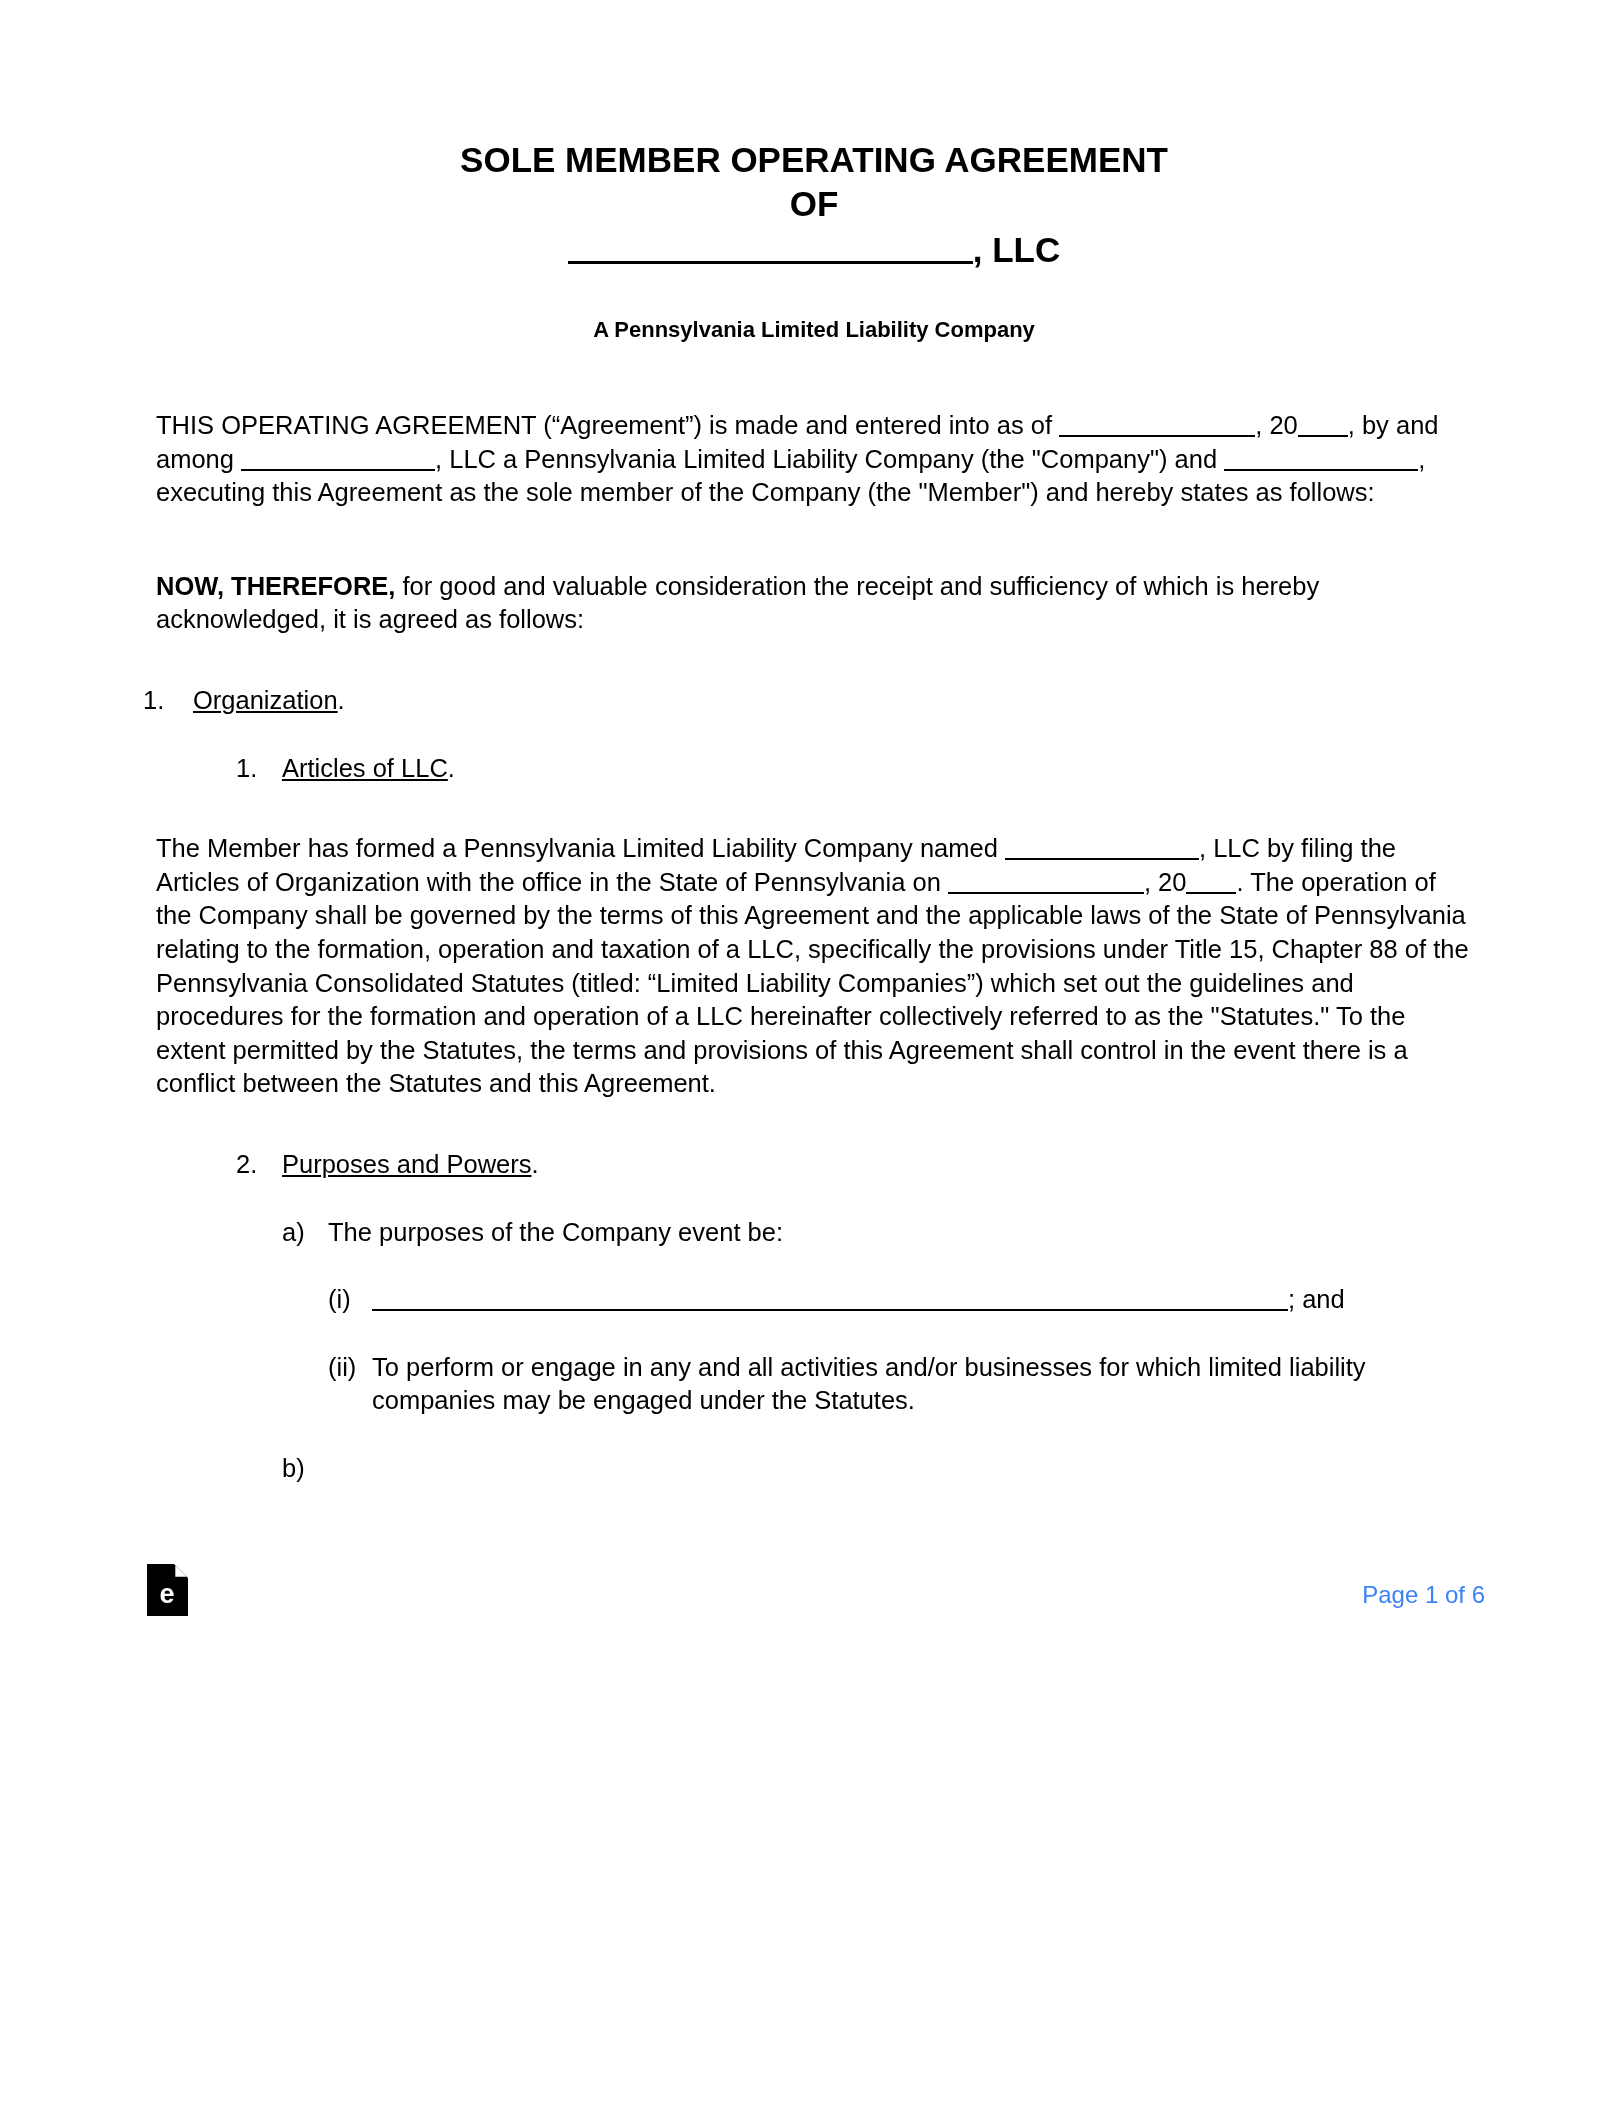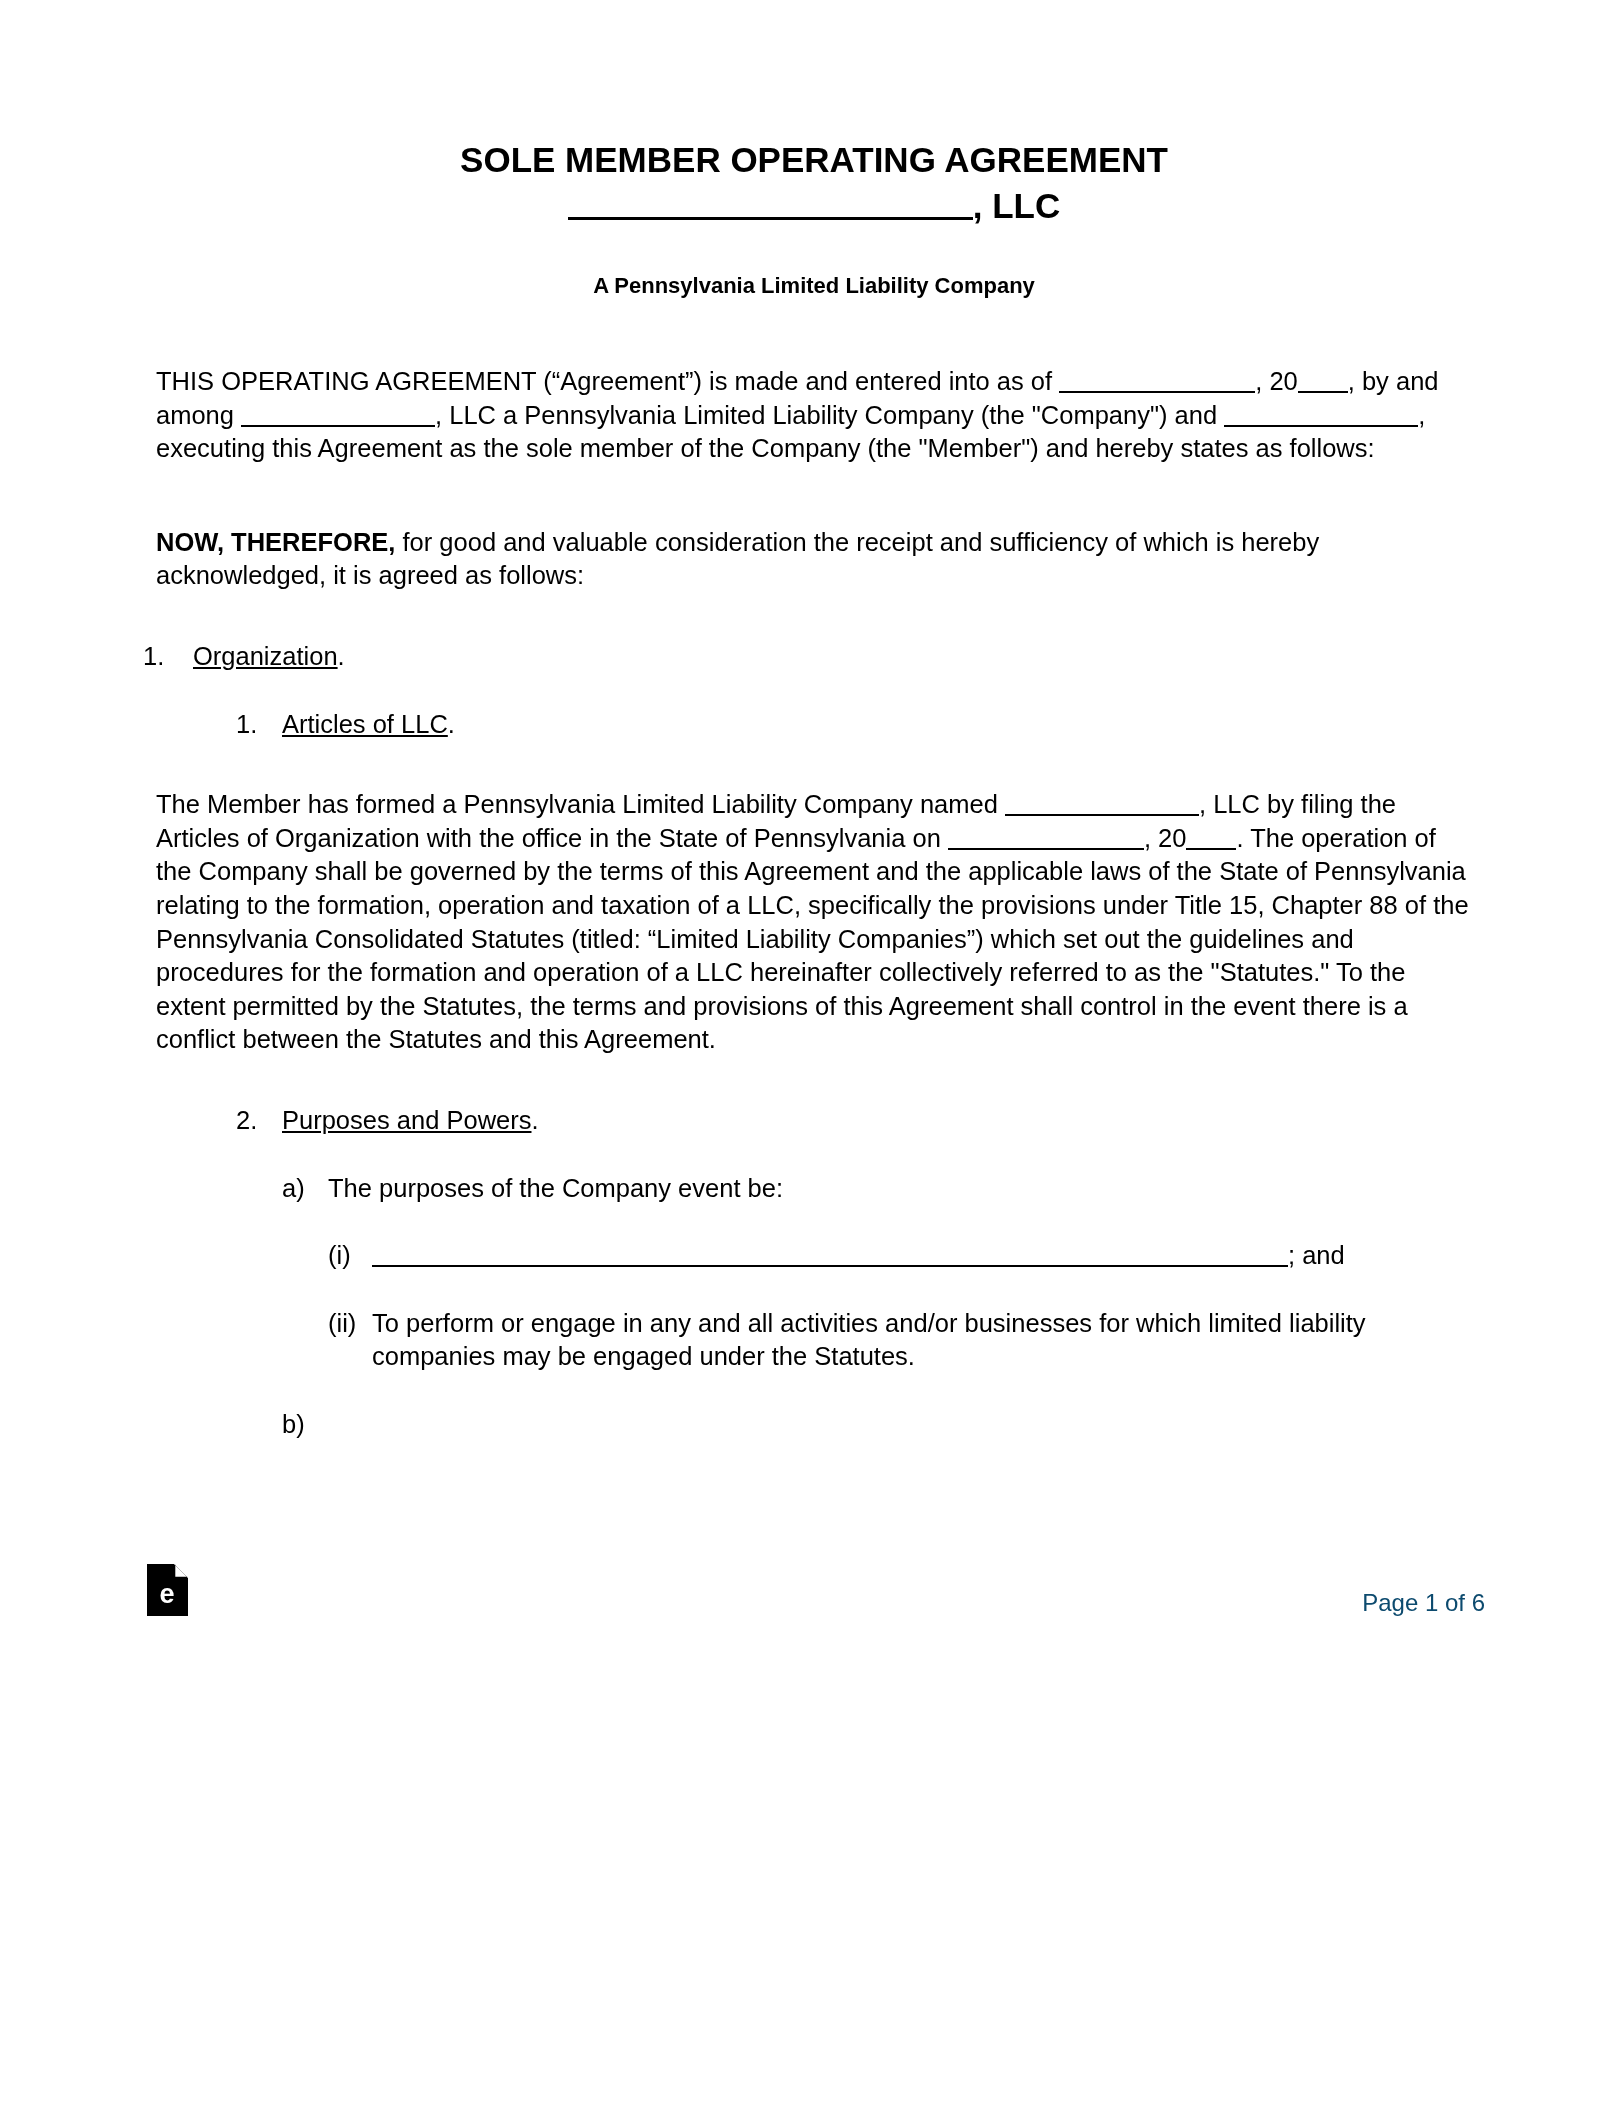--- a/index.html
+++ b/index.html
@@ -150,35 +150,36 @@
   .logo {
     position: absolute;
     left: 4px;
     top: 0;
     width: 41px;
     height: 52px;
   }
   .page-num {
     position: absolute;
     right: 0;
-    top: 24px;
+    top: 16px;
     font-size: 24px;
     line-height: 30px;
-    color: #0c4a6e;
+    color: #3b82f6;
   }
 </style>
 </head>
 <body>
 
 <div class="page">
 
   <div class="content">
 
     <div class="title-block">
       <div class="title-line-1">SOLE MEMBER OPERATING AGREEMENT</div>
+      <div class="title-line-2">OF</div>
       <div class="title-line-3"><span class="blank-title"></span><span>, LLC</span></div>
     </div>
 
     <div class="subtitle">A Pennsylvania Limited Liability Company</div>
 
     <div class="gap-lg"></div>
 
     <div class="body-text">
 
       <p class="para"><span>THIS OPERATING AGREEMENT (“Agreement”) is made and entered into as of </span><span class="blank blank-w1"></span><span>, 20</span><span class="blank blank-w2"></span><span>, by and among </span><span class="blank blank-w3"></span><span>, LLC a Pennsylvania Limited Liability Company (the "Company") and </span><span class="blank blank-w3"></span><span>, executing this Agreement as the sole member of the Company (the "Member") and hereby states as follows:</span></p>

